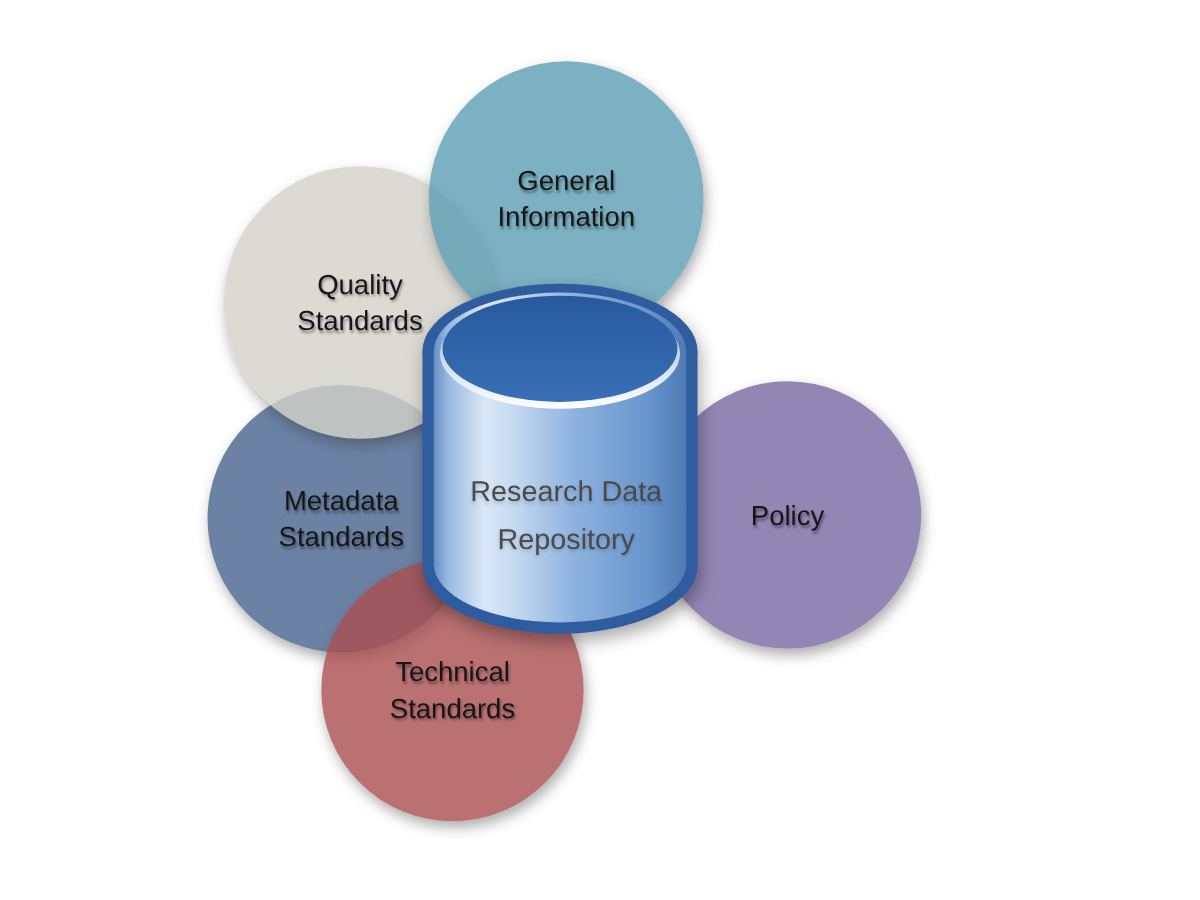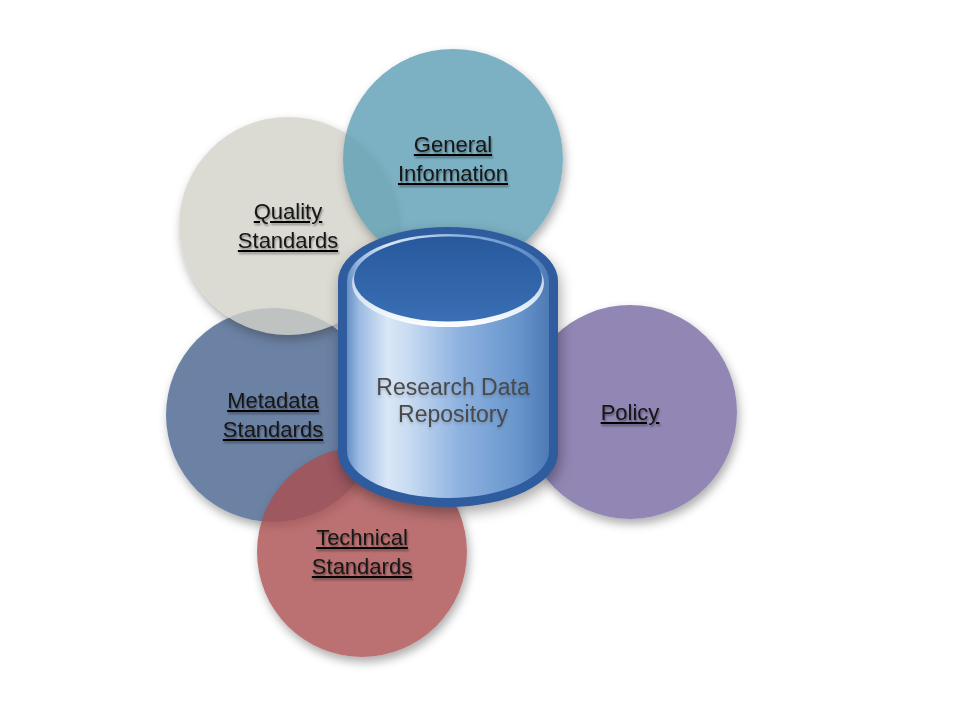--- a/index.html
+++ b/index.html
@@ -5,43 +5,42 @@
   html,body { margin:0; padding:0; background:#ffffff; }
   .stage {
     position:relative; width:960px; height:720px; background:#ffffff;
     font-family:"Liberation Sans", sans-serif; overflow:hidden;
   }
   .circle {
     position:absolute; border-radius:50%;
     display:flex; align-items:center; justify-content:center;
     text-align:center;
     box-shadow: 2px 5px 10px rgba(50,50,50,0.40);
-    text-decoration: underline;
   }
   .clabel {
     font-size:22px; line-height:29px; color:#161616;
     white-space:pre-line;
     text-shadow: 1px 2px 2px rgba(0,0,0,0.38);
   }
   
   .c-metadata  { left:166px; top:308px; width:214px; height:214px; }
-  .c-quality   { left:179px; top:117px; width:218px; height:218px; }
+  .c-quality   { left:179px; top:133px; width:218px; height:218px; }
   .c-technical { left:257px; top:447px; width:210px; height:210px; }
   .c-legal     { left:437px; top:451px; width:210px; height:210px; }
   .c-policy    { left:523px; top:305px; width:214px; height:214px; }
   .c-services  { left:512px; top:129px; width:216px; height:216px; }
   .c-general   { left:343px; top:49px;  width:220px; height:220px; }
 
   .cylinder {
     position:absolute; left:330px; top:219px; width:236px; height:296px;
     filter: drop-shadow(2px 6px 7px rgba(0,0,0,0.35));
   }
   .center-label {
     position:absolute; left:340px; top:374px; width:226px;
-    text-align:center; font-size:23px; line-height:27px;
+    text-align:center; font-size:23px; line-height:38px;
     color:#4A4A4A; white-space:pre-line;
     text-shadow: 0 2px 3px rgba(0,0,0,0.18);
   }
   .credit {
     position:absolute; left:687px; top:627px;
     font-size:16px; color:#000000;
   }
 </style>
 </head>
 <body>

